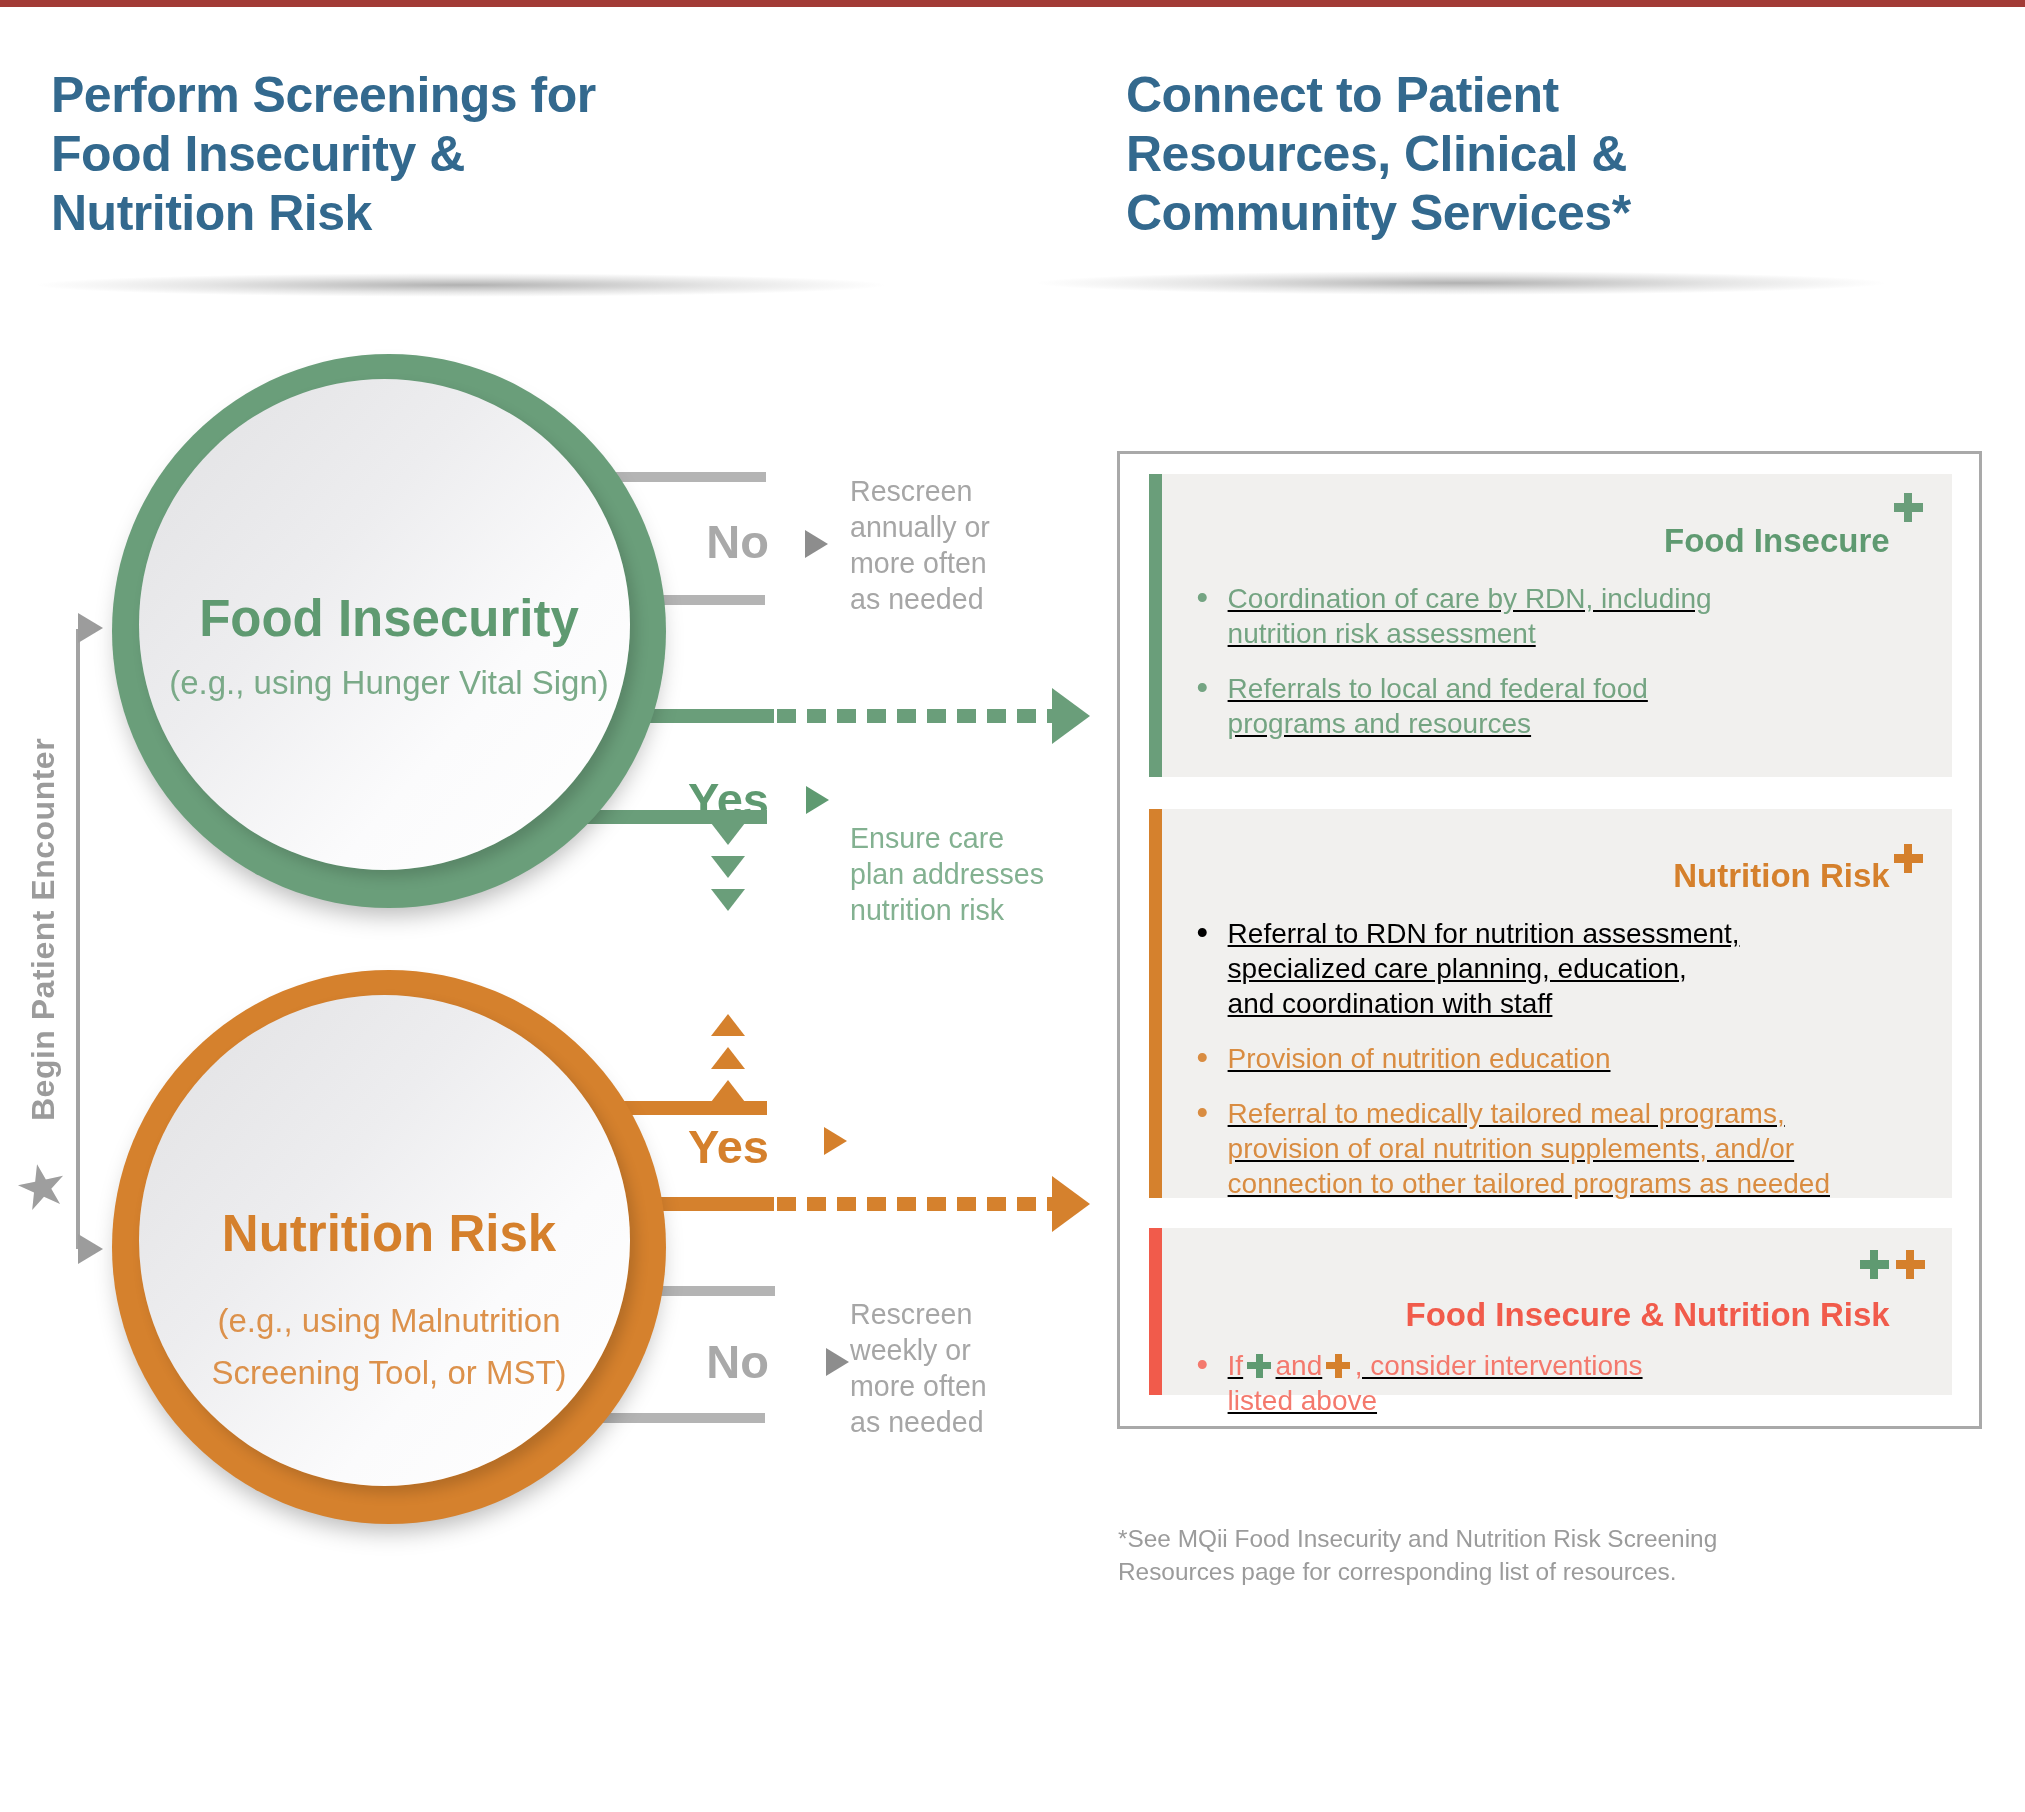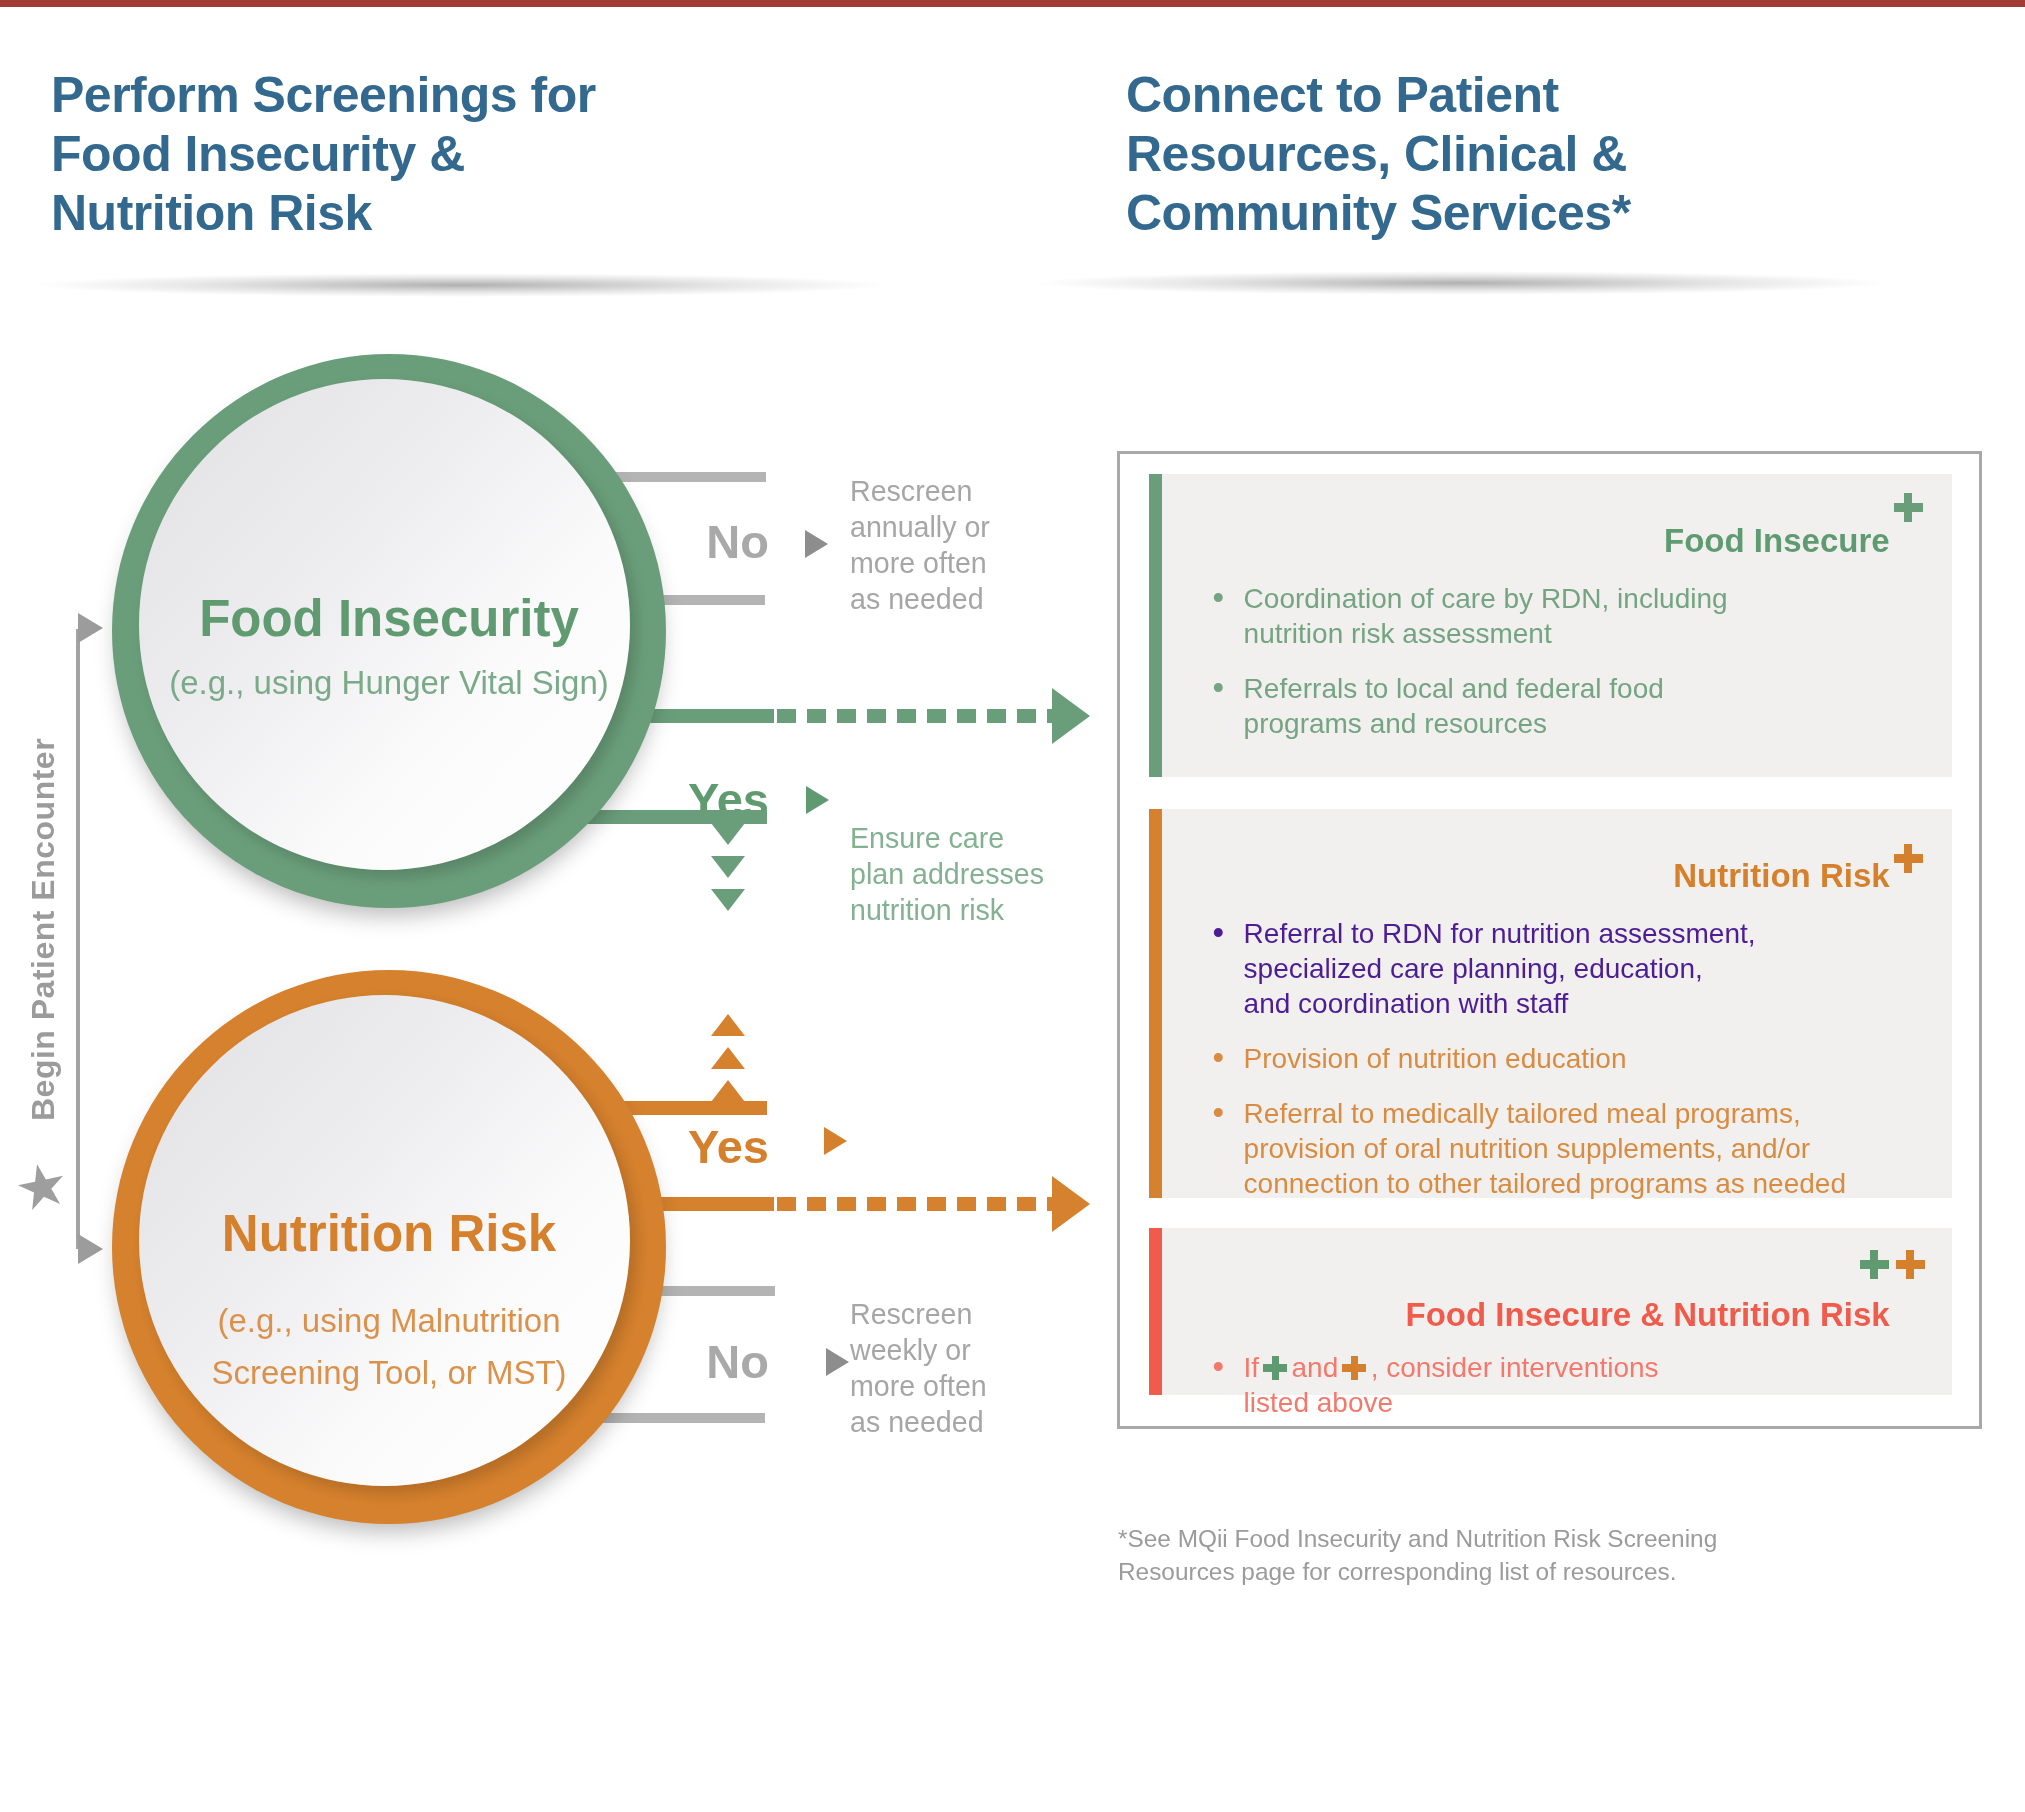--- a/index.html
+++ b/index.html
@@ -37,21 +37,21 @@
   .arrow-head{position:absolute;width:0;height:0;border-top:28px solid transparent;border-bottom:28px solid transparent;}
 
   .chev-down{position:absolute;width:0;height:0;border-left:17.7px solid transparent;border-right:17.7px solid transparent;border-top:22px solid #6a9e7a;}
   .chev-up{position:absolute;width:0;height:0;border-left:17.7px solid transparent;border-right:17.7px solid transparent;border-bottom:22px solid #d5812d;}
 
   
   .panel{position:absolute;left:1117px;top:451px;width:859px;height:972px;border:3.1px solid #a9a9a9;background:#ffffff;}
   .card{position:absolute;left:28.6px;width:803px;background:#f1f0ee;box-sizing:border-box;padding:48px 62px 0 48px;}
   .card .bar{position:absolute;left:0;top:0;width:13.5px;height:100%;}
   .card-title{font-size:33px;font-weight:bold;margin:0 0 21px 0;text-align:right;}
-  .card ul{list-style:none;margin:16px;padding:0;}
+  .card ul{list-style:none;margin:0;padding:0;text-decoration:underline;}
   .card li{position:relative;font-size:28px;line-height:35px;padding-left:31px;white-space:pre-line;}
   .card li + li{margin-top:20px;}
   .card li::before{content:"\2022";position:absolute;left:0;top:-1px;font-size:33px;}
 
   .plus{position:absolute;width:29px;height:29px;}
   .plus::before{content:"";position:absolute;left:0;top:10.4px;width:29px;height:8.3px;background:var(--c);}
   .plus::after{content:"";position:absolute;left:10.4px;top:0;width:8.3px;height:29px;background:var(--c);}
   .plus.inline{position:relative;display:inline-block;width:24px;height:24px;vertical-align:-3.1px;margin:0 4.2px;}
   .plus.inline::before{top:8.3px;width:24px;height:7.3px;}
   .plus.inline::after{left:8.3px;width:7.3px;height:24px;}
@@ -150,21 +150,21 @@
         <li style="color:#74a482;">Referrals to local and federal food
 programs and resources</li>
       </ul>
     </div>
 
     <div class="card" style="top:355px;height:389px;">
       <div class="bar" style="background:#d5812d;"></div>
       <div class="plus" style="right:29px;top:35px;--c:#d5802c;"></div>
       <h2 class="card-title" style="color:#d5802c;">Nutrition Risk</h2>
       <ul>
-        <li style="color:#4c1d95;">Referral to RDN for nutrition assessment,
+        <li style="color:#000000;">Referral to RDN for nutrition assessment,
 specialized care planning, education,
 and coordination with staff</li>
         <li style="color:#d98c41;">Provision of nutrition education</li>
         <li style="color:#d98c41;">Referral to medically tailored meal programs,
 provision of oral nutrition supplements, and/or
 connection to other tailored programs as needed</li>
       </ul>
     </div>
 
     <div class="card" style="top:774px;height:167px;padding-top:25px;">

